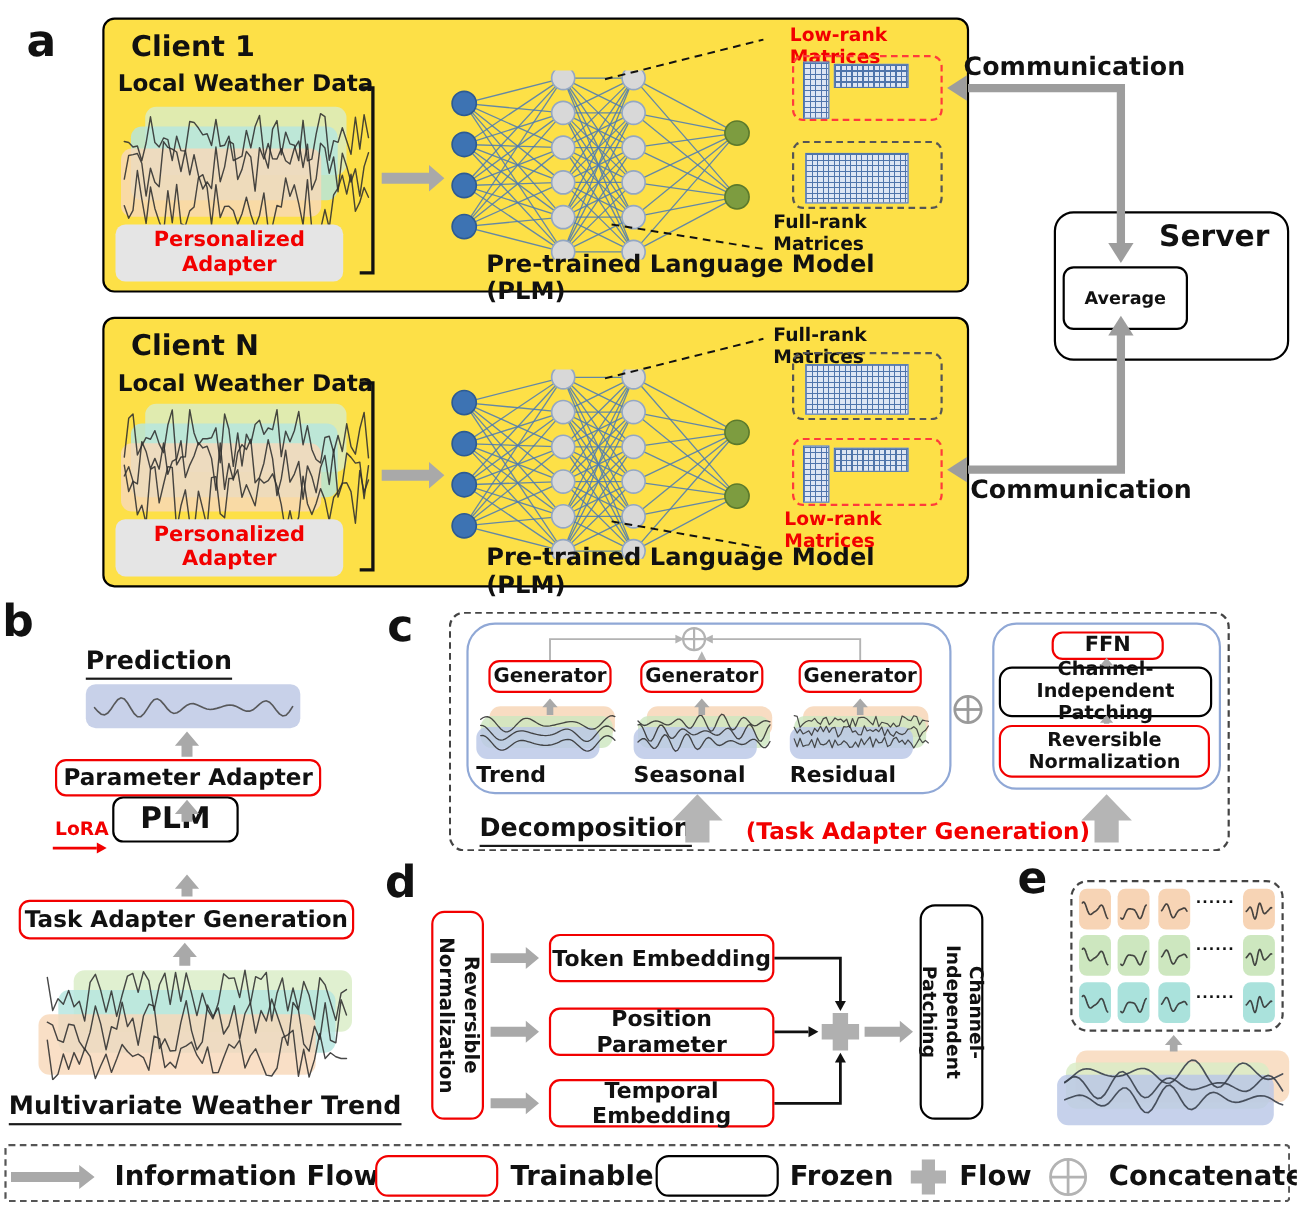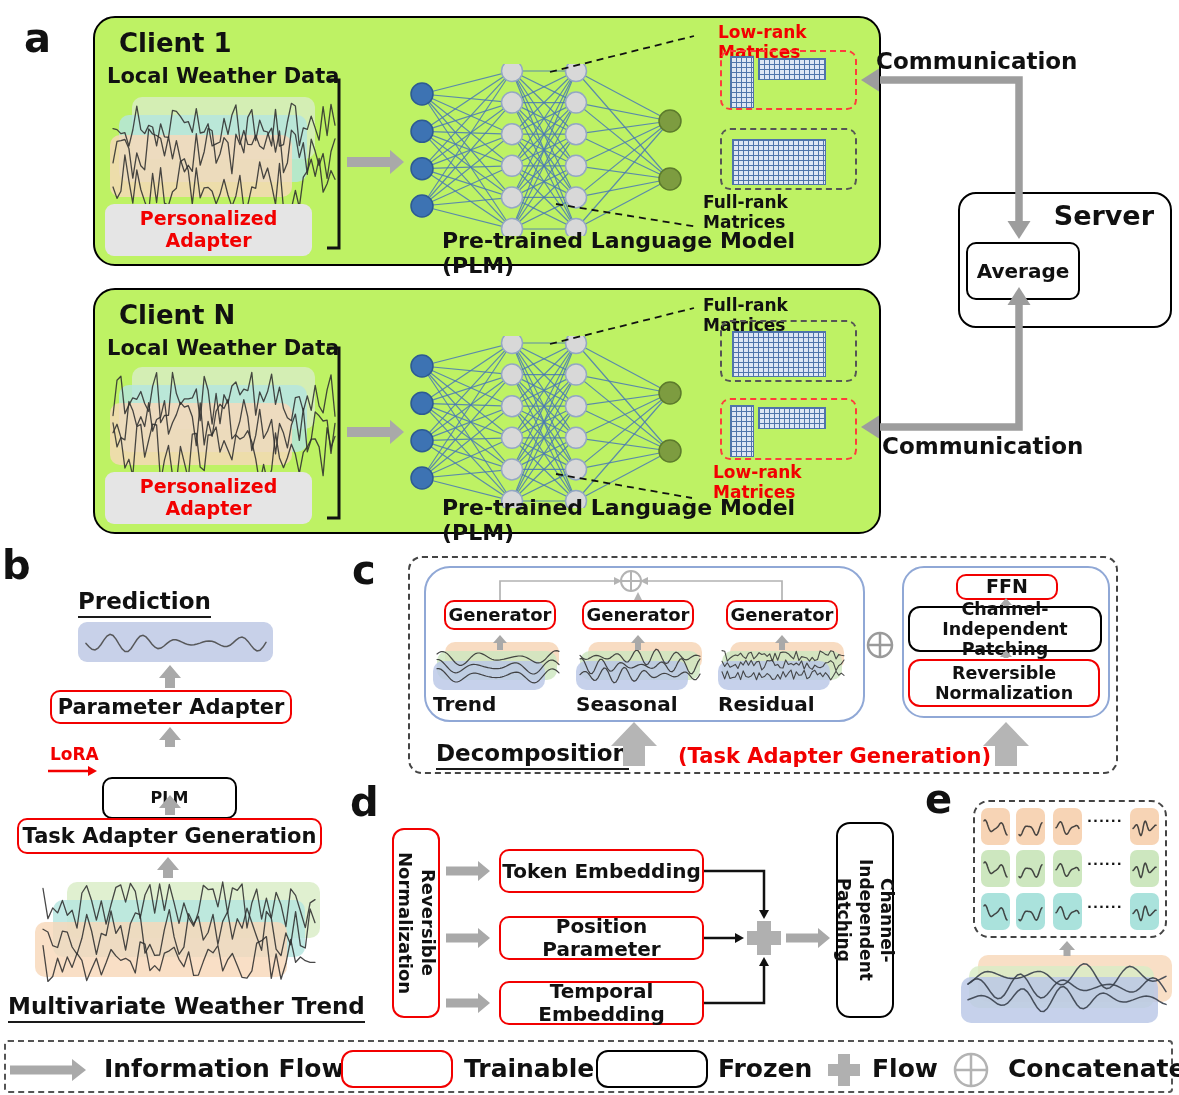--- a/index.html
+++ b/index.html
@@ -1,20 +1,20 @@
 <!DOCTYPE html>
 <html style="--accent_red: #f20000; --arrow_gray: #a9a9a9; --big_arrow_gray: #b5b5b5; --comm_gray: #9d9d9d; --series_green: #d9edc6; --series_teal: #b4e5df; --series_orange: #f8d8ba; --series_blue: #b9c7e6; --lavender: #c8d1e9; --adapter_gray: #e5e5e5; --node_blue: #3d73b3; --node_gray: #d8d8d8; --node_green: #7d9c40; --edge_blue: #4a79b5; --matrix_line: #4f74ab; --matrix_fill: #dde5f3; --panel_blue_border: #90a8d6; --patch_orange: #f7d4b5; --patch_green: #cde7bf; --patch_teal: #aae2dc;"><head>
 <meta charset="utf-8">
 <style>
   html,body{margin:0;padding:0;background:#fff}
   .fig{position:relative;width:1179px;height:1095px;background:#fff;overflow:hidden;
        font-family:"DejaVu Sans","Liberation Sans",sans-serif;color:#111}
   .abs{position:absolute;box-sizing:border-box}
   .panel-letter{font-size:40px;font-weight:800;line-height:1}
-  .client-box{border:2.5px solid #000;border-radius:22px;background:#bef264}
+  .client-box{border:2.5px solid #000;border-radius:11px;background:#fde047}
   .rbox{display:flex;align-items:center;justify-content:center;text-align:center;
         border-radius:10px;background:#fff;line-height:1.15;font-weight:600}
   .tr{border:2.5px solid var(--accent_red,#f20000)}
   .fz{border:2.5px solid #000}
   .dashed-red{border:2px dashed #ff3b3b;border-radius:10px}
   .dashed-blk{border:2px dashed #555;border-radius:10px}
   .dashed-panel{border:2px dashed #444;border-radius:14px}
   .bluebox{border:2px solid var(--panel_blue_border,#90a8d6);border-radius:26px;background:#fff}
   .layer{position:absolute;border-radius:10px;opacity:.82}
   .patch{position:absolute;border-radius:7px}
@@ -336,35 +336,35 @@
     </div>
     <div class="abs dashed-red" style="left:625px;top:108px;width:137px;height:62px">
       <div class="matrix" style="left:8px;top:5px;width:22px;height:50px"></div>
       <div class="matrix" style="left:36px;top:7px;width:66px;height:20px"></div>
     </div>
     <div class="abs ctr lab17 red-t" style="left:618px;top:172px;width:152px">Low-rank Matrices</div>
   </div>
 
   <div class="abs" style="left:958px;top:192px;width:214px;height:136px;border:2.5px solid #000;border-radius:18px;background:#fff">
     <div class="abs" style="right:16px;top:6px;font-size:27px;font-weight:800">Server</div>
-    <div class="abs rbox fz" style="left:6px;top:48px;width:114px;height:58px;font-size:20px;font-weight:800">Average</div>
+    <div class="abs rbox fz" style="left:6px;top:48px;width:114px;height:58px;font-size:16px;font-weight:800">Average</div>
   </div>
   <div class="abs" style="left:876px;top:48px;font-size:23px;font-weight:800">Communication</div>
   <div class="abs" style="left:882px;top:433px;font-size:23px;font-weight:800">Communication</div>
 
   <div class="abs ctr" style="left:78px;top:588px;width:195px">
     <span class="u" style="font-size:23px;font-weight:800">Prediction</span>
   </div>
   <div class="abs" style="left:78px;top:622px;width:195px;height:40px;background:var(--lavender,#c8d1e9);border-radius:9px"></div>
   <svg id="predwave" class="lsvg" style="left:78px;top:622px" width="195" height="40">
       <path d="M8.0,21.4L11.0,24.8L14.0,27.3L17.0,27.9L20.0,26.2L23.0,22.5L26.0,17.9L29.0,14.1L32.0,12.4L35.0,13.5L38.0,17.1L41.0,22.1L44.0,26.8L47.0,29.6L50.0,29.5L53.0,26.7L56.0,22.2L59.0,17.5L62.0,14.2L65.0,13.3L68.0,14.9L71.0,18.3L74.0,22.2L77.0,25.2L80.0,26.6L83.0,26.0L86.0,24.0L89.0,21.4L92.0,19.1L95.0,17.8L98.0,17.7L101.0,18.7L104.0,20.1L107.0,21.5L110.0,22.6L113.0,23.0L116.0,22.7L119.0,22.0L122.0,21.1L125.0,20.0L128.0,19.3L131.0,18.9L134.0,19.3L137.0,20.3L140.0,21.8L143.0,23.4L146.0,24.5L149.0,24.5L152.0,23.3L155.0,20.9L158.0,18.1L161.0,15.9L164.0,15.1L167.0,16.3L170.0,19.4L173.0,23.4L176.0,27.0L179.0,28.9L182.0,28.2L185.0,25.1L188.0,20.4" fill="none" stroke="#4a4a4a" stroke-width="1.5" stroke-linecap="round" opacity="0.9"></path>
     </svg>
   <div class="abs rbox tr" style="left:50px;top:690px;width:242px;height:34px;font-size:21px">Parameter Adapter</div>
   <div class="abs red-t" style="left:50px;top:744px;font-size:17px;font-weight:800">LoRA</div>
-  <div class="abs rbox fz" style="left:102px;top:777px;width:135px;height:42px;font-size:16px">PLM</div>
+  <div class="abs rbox fz" style="left:102px;top:724px;width:115px;height:42px;font-size:27px">PLM</div>
   <div class="abs rbox tr" style="left:17px;top:818px;width:305px;height:36px;font-size:21px">Task Adapter Generation</div>
   <div class="layer" style="left:67px;top:882px;width:253px;height:56px;background:var(--series_green,#d9edc6)"></div>
   <div class="layer" style="left:53px;top:900px;width:252px;height:57px;background:var(--series_teal,#b4e5df)"></div>
   <div class="layer" style="left:35px;top:922px;width:252px;height:55px;background:var(--series_orange,#f8d8ba)"></div>
   <svg id="mvstack" class="lsvg" style="left:33px;top:876px" width="292" height="106">
       <path d="M10,12.5L14.9,42.7L19.7,31.9L24.6,36.9L29.4,24.4L34.3,39.3L39.1,34.2L44.0,52.2L48.9,17.0L53.7,9.7L58.6,24.5L63.4,44.1L68.3,24.8L73.1,48.0L78.0,28.8L82.9,11.3L87.7,8.9L92.6,26.1L97.4,7.4L102.3,15.4L107.1,42.5L112.0,19.0L116.9,8.7L121.7,37.1L126.6,8.0L131.4,34.3L136.3,8.5L141.1,26.9L146.0,47.3L150.9,26.9L155.7,41.8L160.6,50.2L165.4,36.1L170.3,9.3L175.1,13.6L180.0,13.0L184.9,30.8L189.7,6.0L194.6,36.8L199.4,11.9L204.3,14.3L209.1,8.0L214.0,52.0L218.9,26.7L223.7,13.0L228.6,43.0L233.4,22.2L238.3,42.1L243.1,16.3L248.0,28.8L252.9,50.6L257.7,12.9L262.6,19.4L267.4,35.0L272.3,51.6L277.1,26.9L282.0,23.6" fill="none" stroke="#2f2f2f" stroke-width="1.3" stroke-linejoin="round" stroke-linecap="round" opacity="0.88"></path>
       <path d="M10,53.3L14.9,56.0L19.7,69.6L24.6,71.5L29.4,55.1L34.3,56.1L39.1,71.0L44.0,78.1L48.9,62.3L53.7,38.5L58.6,55.0L63.4,78.3L68.3,57.4L73.1,59.6L78.0,35.0L82.9,57.3L87.7,49.6L92.6,74.2L97.4,47.7L102.3,36.9L107.1,38.6L112.0,77.2L116.9,68.4L121.7,79.4L126.6,79.0L131.4,53.7L136.3,33.7L141.1,60.9L146.0,78.3L150.9,71.2L155.7,37.7L160.6,48.2L165.4,40.2L170.3,64.0L175.1,56.5L180.0,38.3L184.9,68.4L189.7,45.4L194.6,35.7L199.4,63.2L204.3,42.7L209.1,52.2L214.0,32.2L218.9,46.8L223.7,60.8L228.6,74.3L233.4,35.3L238.3,42.2L243.1,73.1L248.0,79.6L252.9,56.9L257.7,68.8L262.6,35.6L267.4,69.7L272.3,72.0L277.1,32.9L282.0,46.7" fill="none" stroke="#2f2f2f" stroke-width="1.3" stroke-linejoin="round" stroke-linecap="round" opacity="0.88"></path>
       <path d="M10,69.6L14.9,105.5L19.7,100.5L24.6,82.2L29.4,96.0L34.3,80.9L39.1,91.4L44.0,77.4L48.9,84.3L53.7,104.5L58.6,92.9L63.4,82.3L68.3,98.9L73.1,86.8L78.0,73.5L82.9,79.9L87.7,84.4L92.6,82.3L97.4,85.4L102.3,97.0L107.1,65.9L112.0,68.2L116.9,94.5L121.7,89.6L126.6,94.9L131.4,77.1L136.3,74.8L141.1,71.3L146.0,83.3L150.9,90.7L155.7,75.8L160.6,99.3L165.4,99.1L170.3,85.6L175.1,73.3L180.0,76.8L184.9,69.5L189.7,94.9L194.6,83.9L199.4,77.5L204.3,89.5L209.1,101.4L214.0,102.2L218.9,94.9L223.7,67.2L228.6,64.7L233.4,60.6L238.3,102.4L243.1,77.9L248.0,103.2L252.9,87.3L257.7,63.5L262.6,86.3L267.4,81.0L272.3,84.7L277.1,86.3L282.0,86.3" fill="none" stroke="#2f2f2f" stroke-width="1.3" stroke-linejoin="round" stroke-linecap="round" opacity="0.88"></path>
     </svg>
   <div class="abs" style="left:8px;top:993px">

